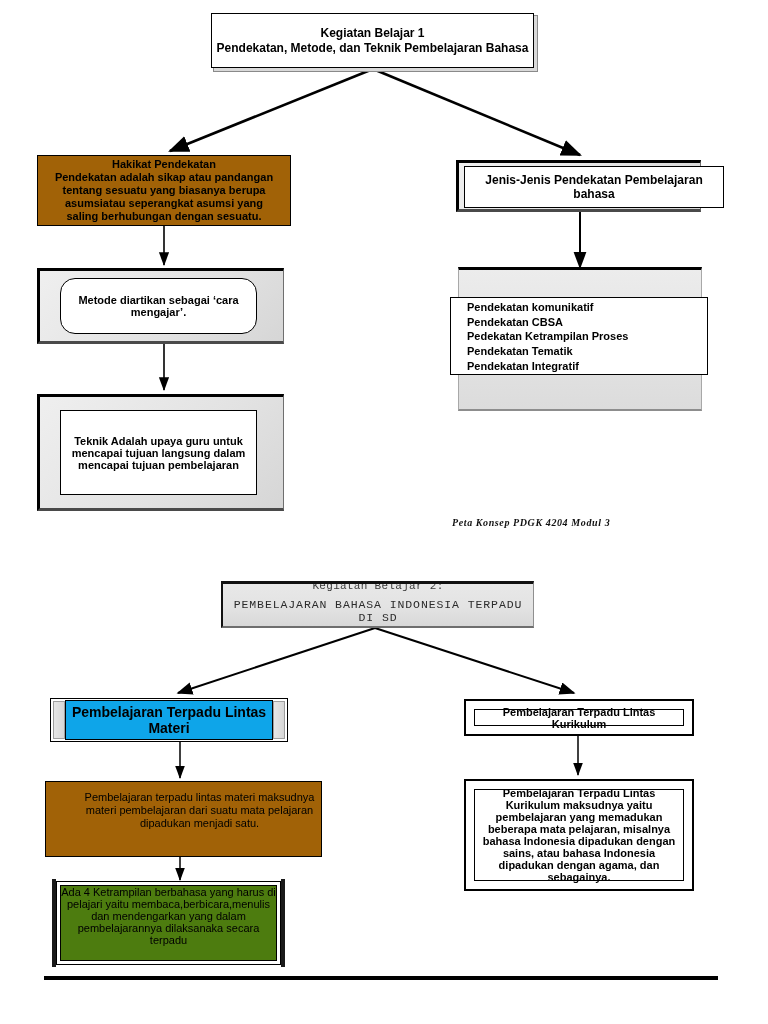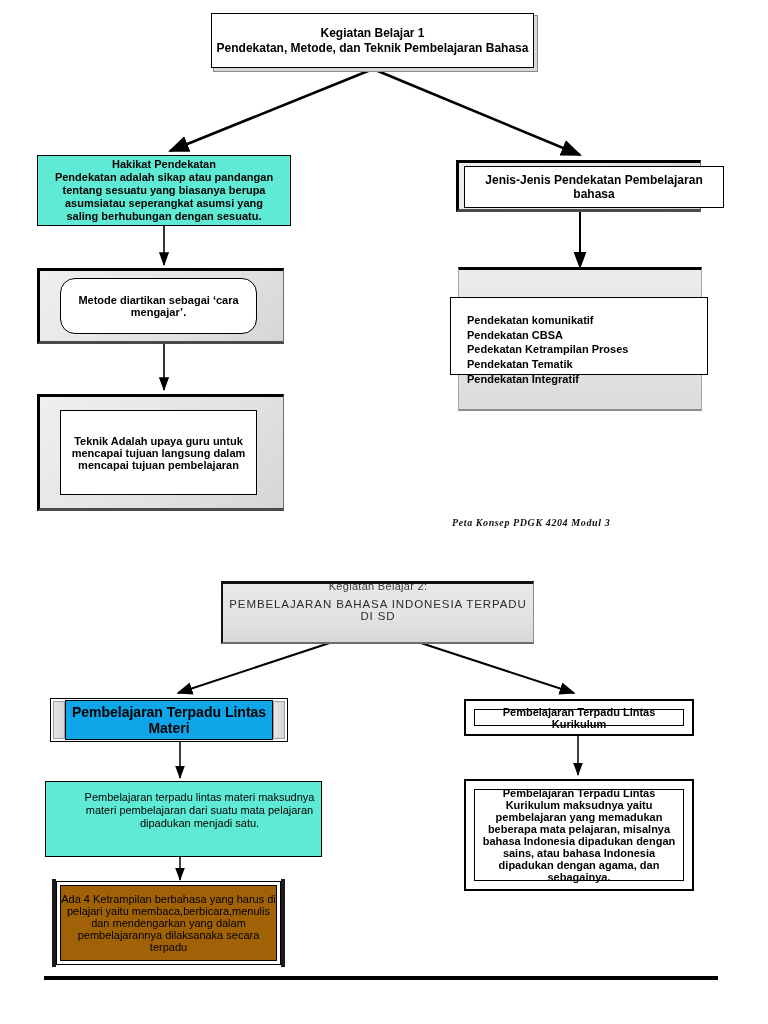--- a/index.html
+++ b/index.html
@@ -40,21 +40,21 @@
     text-align: center;
   }
   .node .txt {
     display: block;
     white-space: pre-line;
     line-height: 1.18;
   }
 
   
   .plain {
-    background: #5eead4;
+    background: #a16207;
     border: 1px solid #000000;
   }
 
   
   .shadowed {
     background: #ffffff;
     border: 1px solid #000000;
     box-shadow: 3px 3px 0 0 #d9d9d9, 3px 3px 0 1px #8a8a8a;
   }
 
@@ -89,21 +89,21 @@
     border-top: 3px solid #000000;
     border-bottom: 2px solid #8d8d8d;
   }
 
   
   .listpanel {
     position: absolute;
     box-sizing: border-box;
     background: #ffffff;
     border: 1px solid #000000;
-    padding: 15px 0 7px 16px;
+    padding: 2px 0 7px 16px;
     text-align: left;
   }
   .listpanel .li {
     font-size: 11px;
     font-weight: bold;
     line-height: 1.33;
     white-space: nowrap;
   }
 
   
@@ -206,24 +206,23 @@
   .bracket::after  { right: -5px; }
   .bracket .shade {
     position: absolute;
     left: 3px; top: 3px; right: -3px; bottom: -3px;
     background: #dedede;
     z-index: -1;
   }
   .bracket .inner {
     position: absolute;
     inset: 3px;
-    background: #a16207;
-    border: 1px solid #000000;
-    display: flex;
-    align-items: center;
+    background: #4d7c0f;
+    border: 1px solid #000000;
+    display: flex;
     justify-content: center;
     text-align: center;
   }
 
   .b   { font-weight: bold; }
   .f11 { font-size: 11px; }
   .f12 { font-size: 12px; }
   .f14 { font-size: 14px; }
 
   .caption {
@@ -315,21 +314,21 @@
   <div class="listpanel" style="left:450px; top:297px; width:258px; height:78px;">
     <div class="li">Pendekatan komunikatif</div>
     <div class="li">Pendekatan CBSA</div>
     <div class="li">Pedekatan Ketrampilan Proses</div>
     <div class="li">Pendekatan Tematik</div>
     <div class="li">Pendekatan Integratif</div>
   </div>
 
   <div class="caption" style="left:452px; top:517px;">Peta Konsep PDGK 4204 Modul 3</div>
 
-  <div class="greyhead" style="left:221px; top:581px; width:313px; height:63px;">
+  <div class="greyhead" style="left:221px; top:581px; width:313px; height:47px;font-family:Liberation Mono, monospace;">
     <div class="l1">Kegiatan Belajar 2:</div>
     <div class="l2">PEMBELAJARAN BAHASA INDONESIA TERPADU DI SD</div>
   </div>
 
   <div class="sidebarbox" style="left:50px; top:698px; width:238px; height:44px;">
     <div class="inner">
       <span class="txt b f14">Pembelajaran Terpadu
 Lintas Materi</span>
     </div>
   </div>

